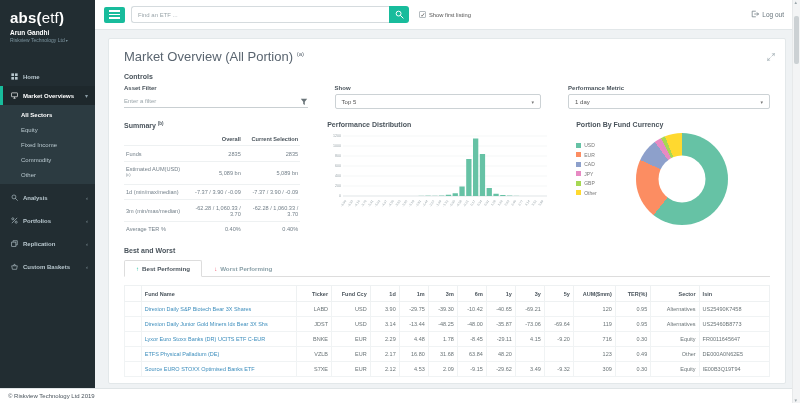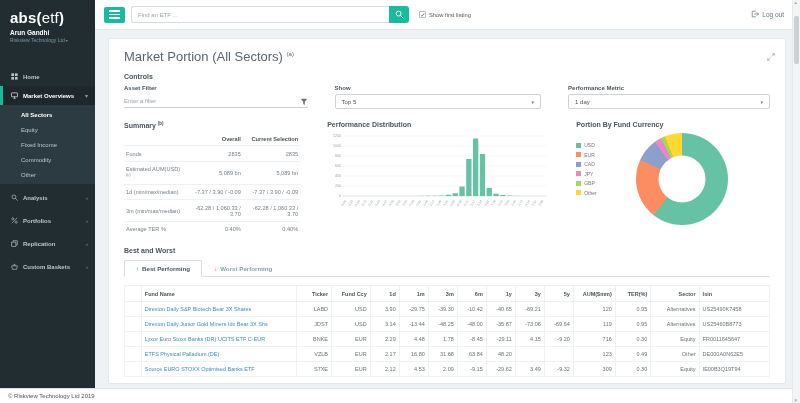--- a/index.html
+++ b/index.html
@@ -220,21 +220,21 @@
         </svg></span>
     <span>Log out</span>
   </div>
 </div>
 
 <div class="content">
   <div class="card">
     <span class="expand"><svg width="8" height="8" viewBox="0 0 10 10">
           <path d="M6 4 L9 1 M9 1 H6.6 M9 1 V3.4 M4 6 L1 9 M1 9 H3.4 M1 9 V6.6" fill="none" stroke="currentColor" stroke-width="0.8" stroke-linecap="round"></path>
         </svg></span>
-    <div class="page-title"><span>Market Portion (All Sectors)</span> <sup>(a)</sup></div>
+    <div class="page-title"><span>Market Overview (All Portion)</span> <sup>(a)</sup></div>
 
     <div class="controls">
       <div class="sec-head">Controls</div>
       <div class="ctl-row">
         <div class="c1">
           <div class="ctl-label">Asset Filter</div>
           <div class="filter-input">
             <input type="text" placeholder="Enter a filter" style="">
             <span class="funnel"><svg width="8" height="8" viewBox="0 0 10 10">
                   <path d="M1 1 H9 L6 4.6 V8.8 L4 7.6 V4.6 Z" fill="currentColor"></path>

